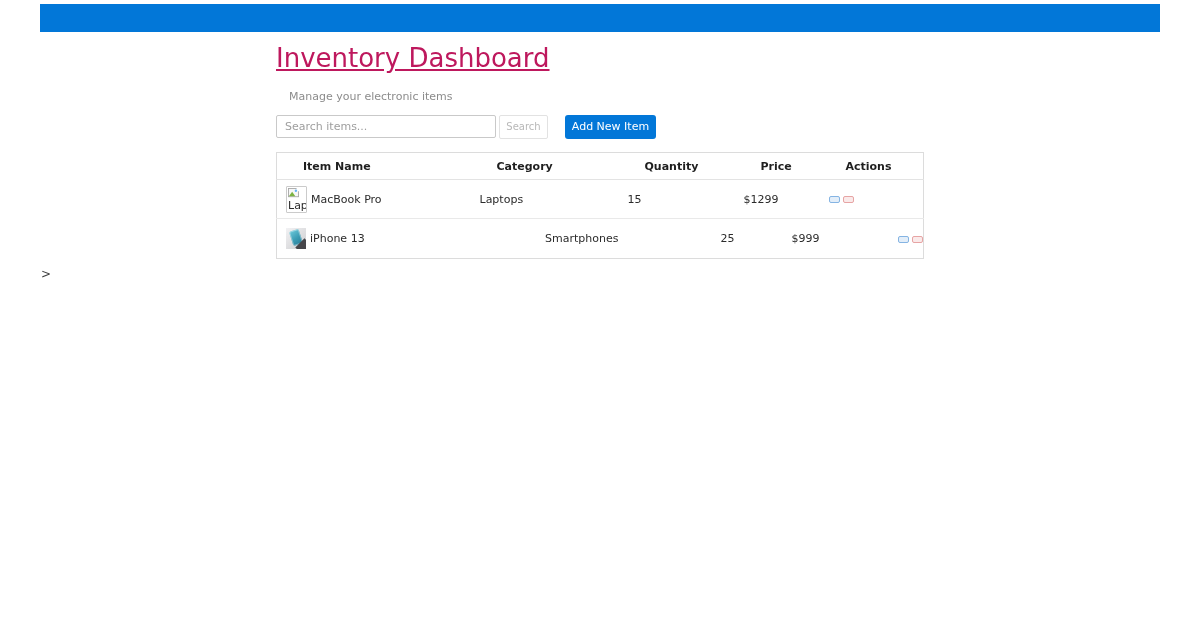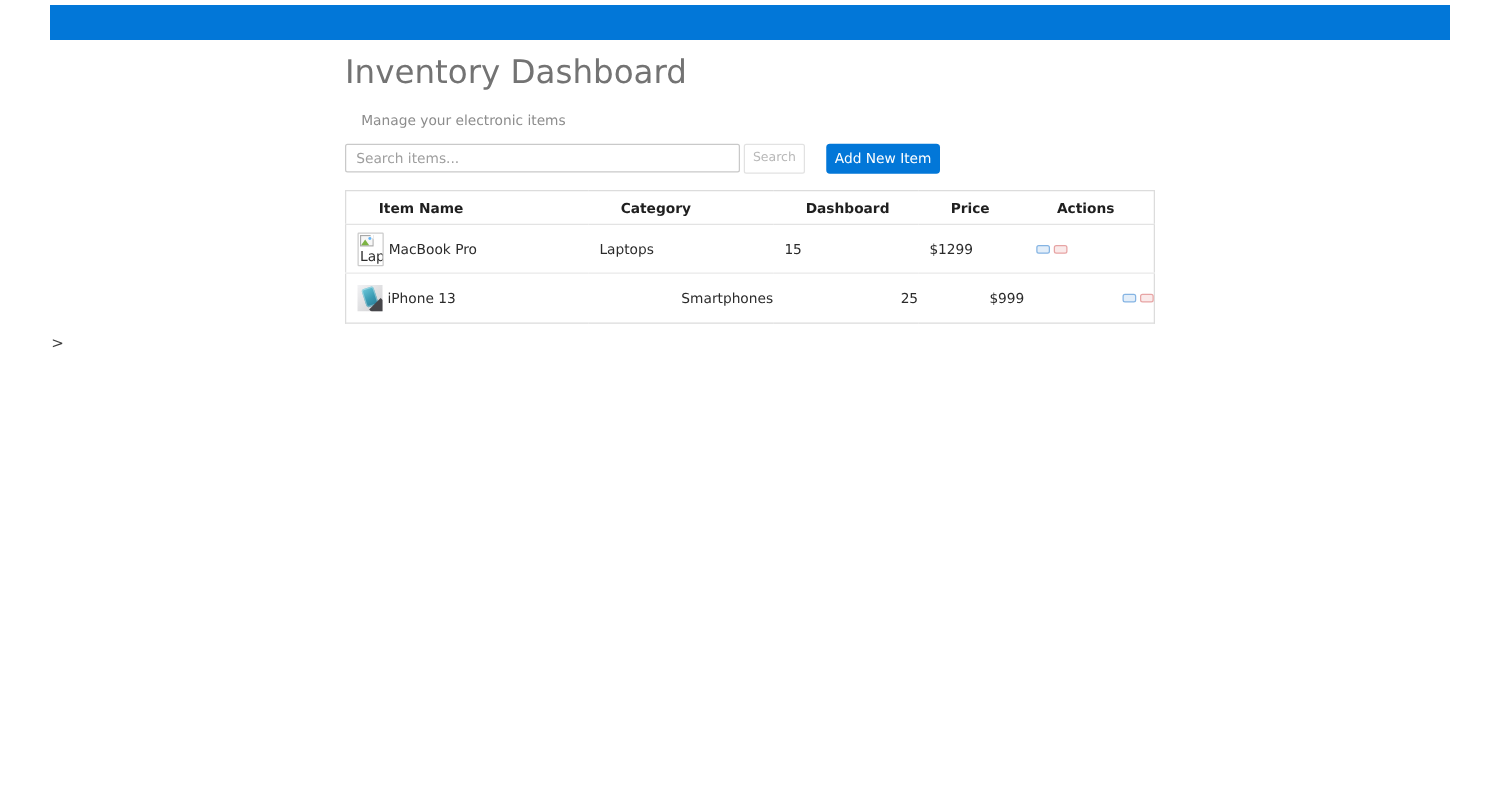--- a/index.html
+++ b/index.html
@@ -9,31 +9,32 @@
   }
   
   .topbar {
     position:absolute; left:40px; top:4px; width:1120px; height:28px;
     background:#0277d8;
   }
   
   .container { position:absolute; left:276px; top:44px; width:648px; height:220px; }
   .page-title {
     position:absolute; left:0; top:0; margin:0;
-    font-size:26px; font-weight:400; color:#737373; line-height:1.15;
+    font-size:26px; font-weight:400; color:#be185d; line-height:1.15;
     white-space:nowrap;
+    text-decoration:underline;
   }
   .page-subtitle {
     position:absolute; left:1px; top:34px; margin:12px;
     font-size:11px; color:#8c8c8c; line-height:1.2;
   }
   
   .controls { position:absolute; left:0; top:70px; height:25px; display:flex; align-items:center; }
   .search-input {
-    box-sizing:border-box; width:316px; height:23px;
+    box-sizing:border-box; width:220px; height:23px;
     border:1px solid #c9c9c9; border-radius:2px;
     font-family:inherit; font-size:11px; color:#333; padding:0 8px;
     outline:none;
   }
   .search-input::placeholder { color:#9e9e9e; }
   .search-btn {
     box-sizing:border-box; margin-left:3px; width:49px; height:24px;
     background:#ffffff; border:1px solid #e2e2e2; border-radius:2px;
     font-family:inherit; font-size:10px; color:#b8b8b8; cursor:pointer;
   }
@@ -121,21 +122,21 @@
           <col class="c1">
           <col class="c2">
           <col class="c3">
           <col class="c4">
           <col class="c5">
         </colgroup>
       <thead>
         <tr>
           <th>Item Name</th>
           <th>Category</th>
-          <th>Dashboard</th>
+          <th>Quantity</th>
           <th>Price</th>
           <th>Actions</th>
         </tr>
       </thead>
       <tbody>
         <tr>
           <td>
             <div class="item-cell-inner">
               <span class="broken-img">
                 <svg width="11" height="11" viewBox="0 0 12 12">

